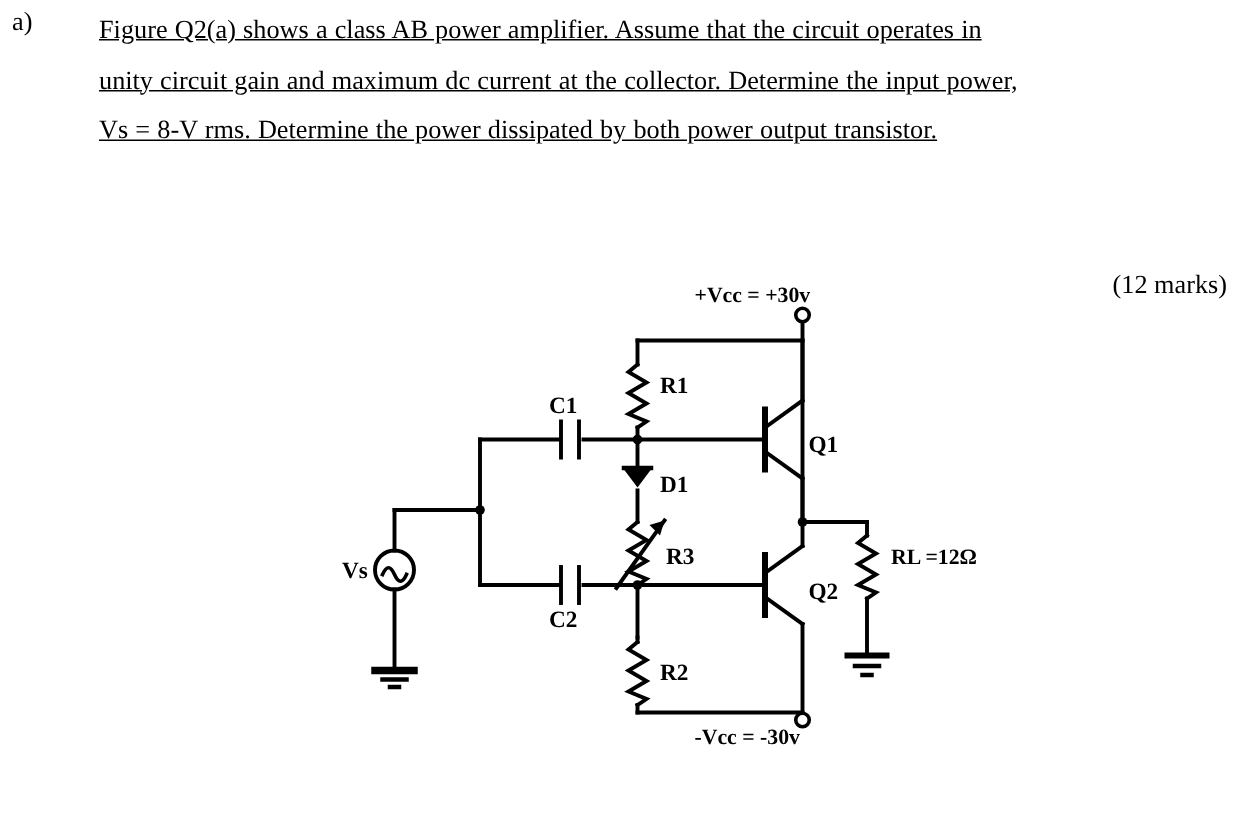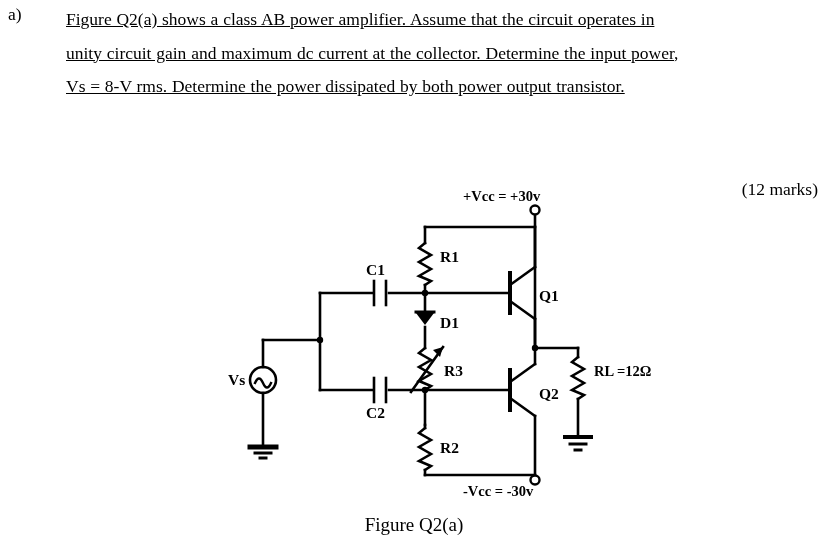--- a/index.html
+++ b/index.html
@@ -192,14 +192,13 @@
 
       <text x="440" y="143" font-size="15.5" font-weight="bold">D1</text>
 
       <text x="539" y="116" font-size="15.5" font-weight="bold">Q1</text>
       <text x="539" y="214" font-size="15.5" font-weight="bold">Q2</text>
 
       <text x="228" y="200" font-size="15.5" font-weight="bold">Vs</text>
     </g>
   </svg>
 
-  <div class="cap" style="top: 330px;">Figure Q2(a)</div>
 </div>
 
 </body></html>

